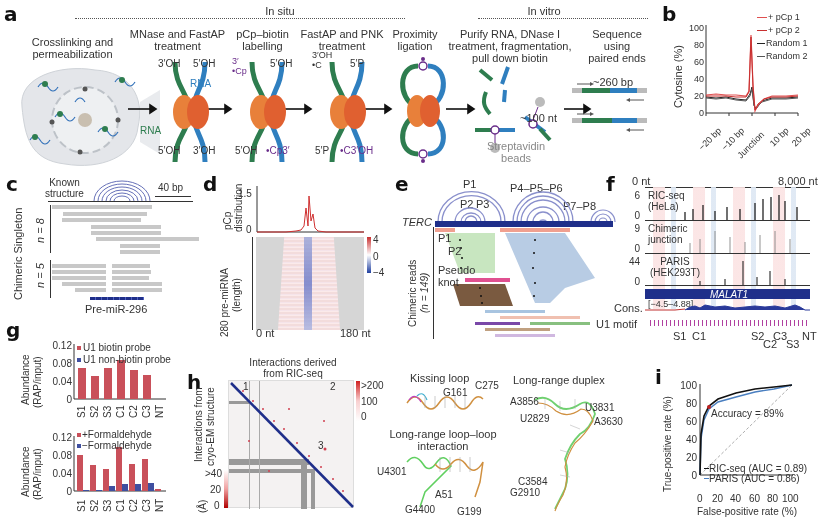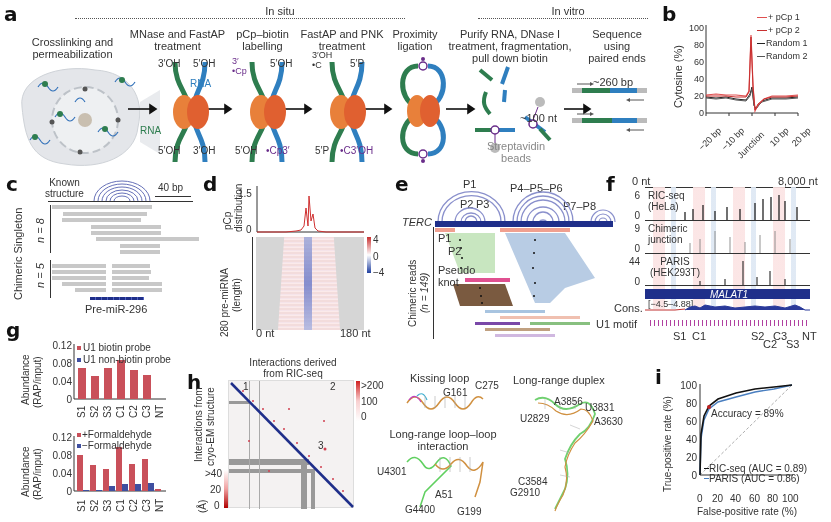--- a/index.html
+++ b/index.html
@@ -14,21 +14,21 @@
   .dotline { border-top: 1px dotted #555; position: absolute; height: 0; }
   svg { position: absolute; overflow: visible; }
 </style>
 </head>
 <body>
 
 <div>
   <div class="plabel" style="left:4px;top:2px;">a</div>
   <div class="t tc" style="left:240px;top:5px;width:80px;">In situ</div>
   <div class="dotline" style="left:75px;top:18px;width:330px;"></div>
-  <div class="t tc" style="left:528px;top:5px;width:80px;">In vitro</div>
+  <div class="t tc" style="left:504px;top:5px;width:80px;">In vitro</div>
   <div class="dotline" style="left:478px;top:18px;width:170px;"></div>
 
   <div class="t tc" style="left:20px;top:36px;width:105px;white-space:pre-line;">Crosslinking and
 permeabilization</div>
   <div class="t tc" style="left:125px;top:28px;width:105px;white-space:pre-line;">MNase and FastAP
 treatment</div>
   <div class="t tc" style="left:225px;top:28px;width:75px;white-space:pre-line;">pCp–biotin
 labelling</div>
   <div class="t tc" style="left:297px;top:28px;width:90px;white-space:pre-line;">FastAP and PNK
 treatment</div>
@@ -604,21 +604,21 @@
     <path d="M8,8 q10,0 18,8 q12,8 25,-2 q8,0 12,12 q-8,14 -18,22 q-8,12 -10,24 q4,14 -2,28 q-6,10 -8,16" fill="none" stroke="#d09040" stroke-width="1.2"></path>
     <g stroke="#aaa" stroke-width="0.5">
         <line x1="15" y1="4" x2="15" y2="14"></line>
         <line x1="30" y1="6" x2="30" y2="16"></line>
         <line x1="45" y1="4" x2="45" y2="14"></line>
         <line x1="40" y1="30" x2="50" y2="34"></line>
         <line x1="30" y1="55" x2="40" y2="58"></line>
         <line x1="30" y1="80" x2="40" y2="82"></line>
       </g>
   </svg>
-  <div class="t sm" style="left:510px;top:396px;margin-left:44px;">A3856</div>
+  <div class="t sm" style="left:510px;top:396px;">A3856</div>
   <div class="t sm" style="left:585px;top:402px;">U3831</div>
   <div class="t sm" style="left:520px;top:413px;">U2829</div>
   <div class="t sm" style="left:594px;top:416px;">A3630</div>
   <div class="t sm" style="left:518px;top:476px;">C3584</div>
   <div class="t sm" style="left:510px;top:487px;">G2910</div>
 </div>
 
 <div>
   <div class="plabel" style="left:655px;top:365px;">i</div>
   <div class="t sm rot" style="left:662px;top:492px;">True-positive rate (%)</div>

